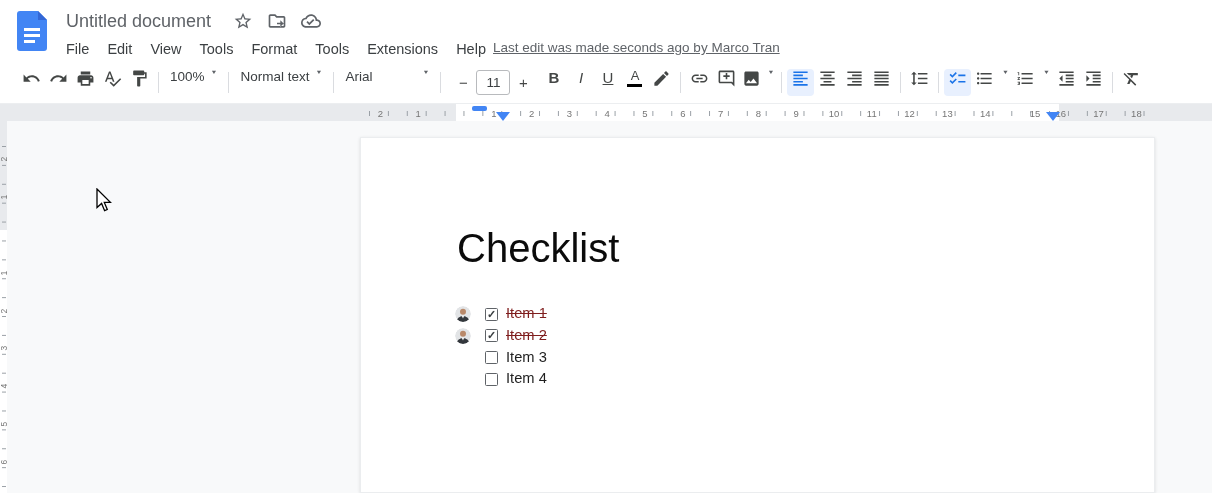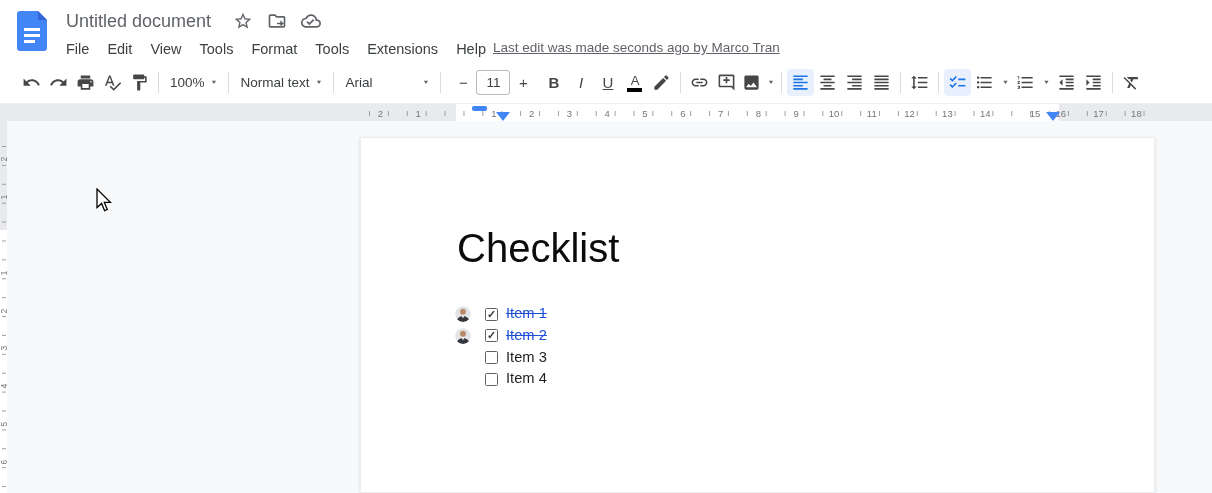--- a/index.html
+++ b/index.html
@@ -14,21 +14,21 @@
   .title-row { display:flex; align-items:center; height:26px; }
   .doc-title { font-size:18px; color:#5f6368; margin-right:22px; }
   .hdr-icon { width:20px; height:20px; color:#5f6368; margin-right:14px; cursor:pointer; }
   .menubar { display:flex; align-items:center; height:26px; margin-left:-9px; margin-top:2px; }
   .menu-item { font-size:14.5px; color:#3c4043; padding:3px 9px; border-radius:4px; cursor:pointer; }
   .last-edit { font-size:13.5px; color:#5f6368; text-decoration:underline; margin-left:12px; cursor:pointer; white-space:nowrap; }
 
   
   .toolbar { position:absolute; left:0; top:62px; width:100%; height:41px; background:#fff;
     display:flex; align-items:center; padding-left:18px; }
-  .tbtn { display:flex; align-items:center; justify-content:center; min-width:27px; height:27px;
+  .tbtn { display:flex; align-items:flex-start; justify-content:center; min-width:27px; height:27px;
     border:none; background:transparent; border-radius:4px; color:#444746; cursor:pointer; padding:0 2px;
     font-family:"Liberation Sans", sans-serif; }
   .tbtn svg { width:19px; height:19px; fill:currentColor; }
   .tbtn.active { background:#e8f0fe; color:#1a73e8; }
   .tsep { width:1px; height:21px; background:#dadce0; margin:0 5px; flex:0 0 auto; }
   .tlabel { font-size:13.5px; color:#3c4043; }
   .caret { font-size:7px; color:#5f6368; margin-left:6px; transform:scaleY(.8); }
   .zoom-ctl { min-width:58px; justify-content:space-between; padding:0 6px; }
   .style-ctl { min-width:94px; justify-content:space-between; padding:0 6px; }
   .font-ctl { min-width:96px; justify-content:space-between; padding:0 6px; }
@@ -74,21 +74,21 @@
   .doc-heading { position:absolute; left:96px; top:90px; font-size:40px; color:#0b0b0b;
     line-height:40px; font-weight:400; }
   .checklist { position:absolute; left:0; top:0; width:100%; height:100%; }
   .check-row { position:absolute; left:0; width:100%; height:21.8px; }
   .row-avatar { position:absolute; left:94px; top:2px; width:16px; height:16px; border-radius:50%; }
   .cb { position:absolute; left:124px; top:3.5px; width:13px; height:13px;
     border:1.6px solid #5f6368; border-radius:1.5px; cursor:pointer;
     display:flex; align-items:center; justify-content:center;
     font-size:11px; color:#3c4043; font-weight:bold; line-height:1; }
   .cl-label { position:absolute; left:145px; top:1px; font-size:14.7px; color:#1f1f1f; cursor:text; }
-  .cl-label.done { color:#1d4ed8; text-decoration:line-through; }
+  .cl-label.done { color:#7f1d1d; text-decoration:line-through; }
 
   .cursor { position:absolute; left:95px; top:188px; z-index:10; pointer-events:none; }
 </style>
 </head>
 <body>
 
 <div class="app">
 
   <header class="topbar">
     <svg class="docs-logo" viewBox="0 0 30 40">

